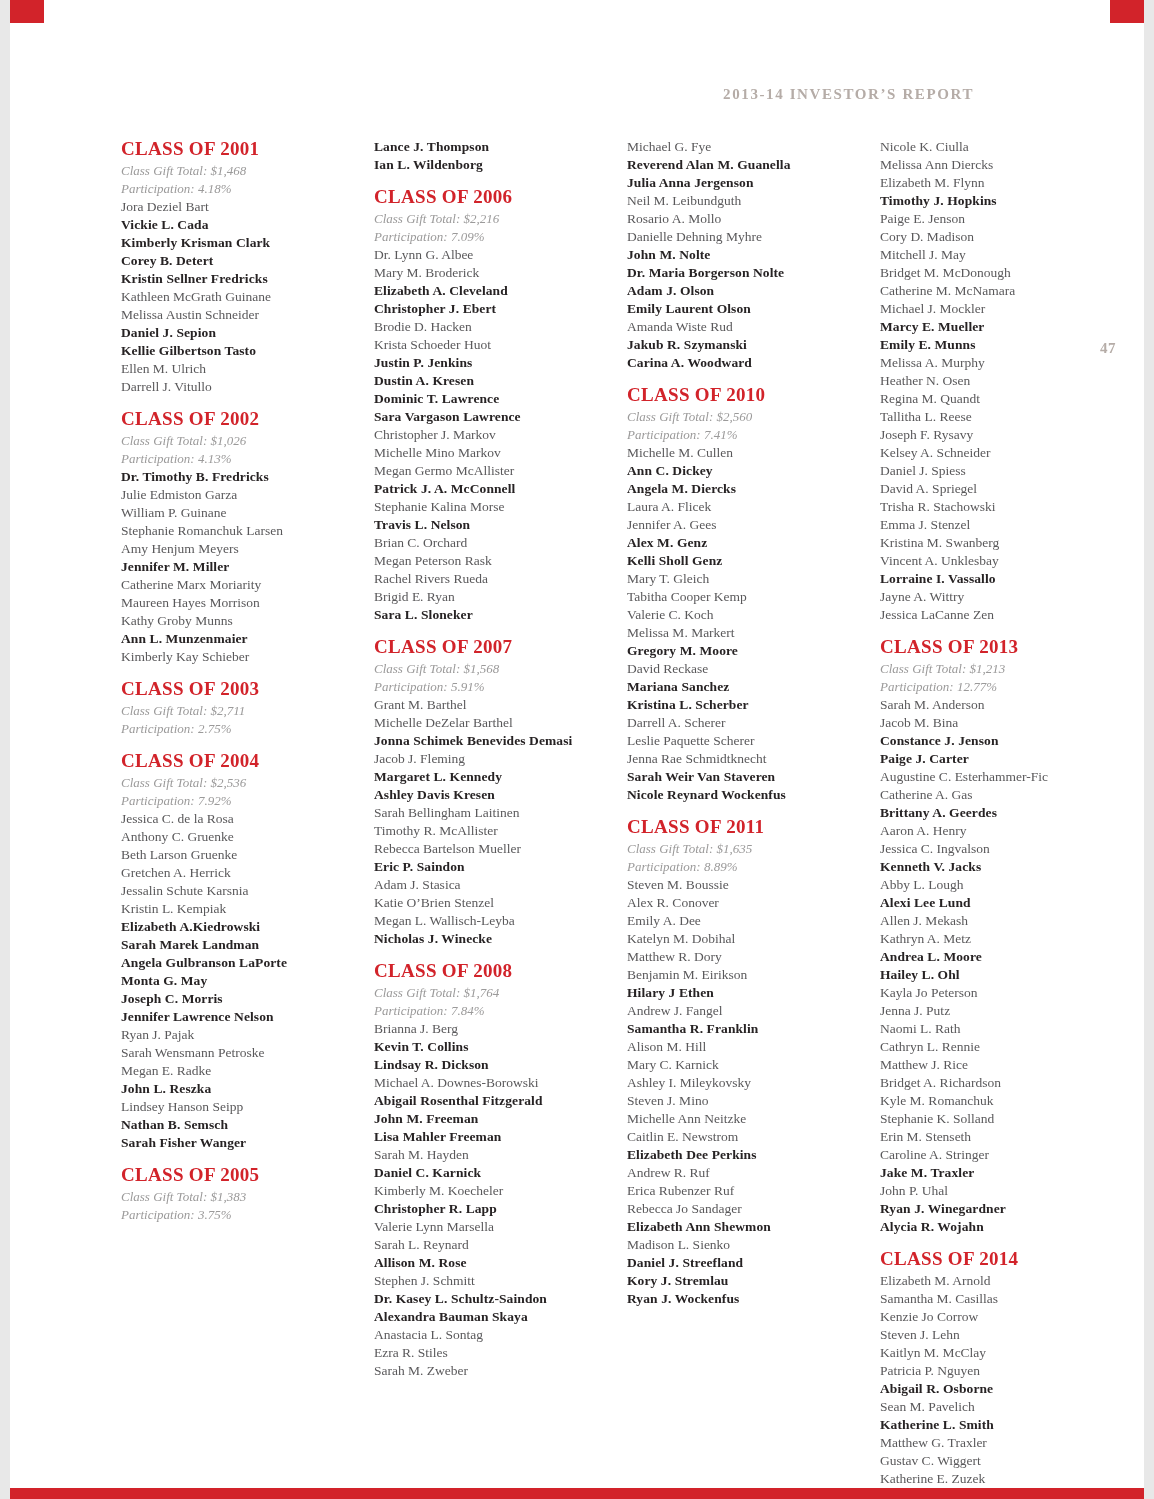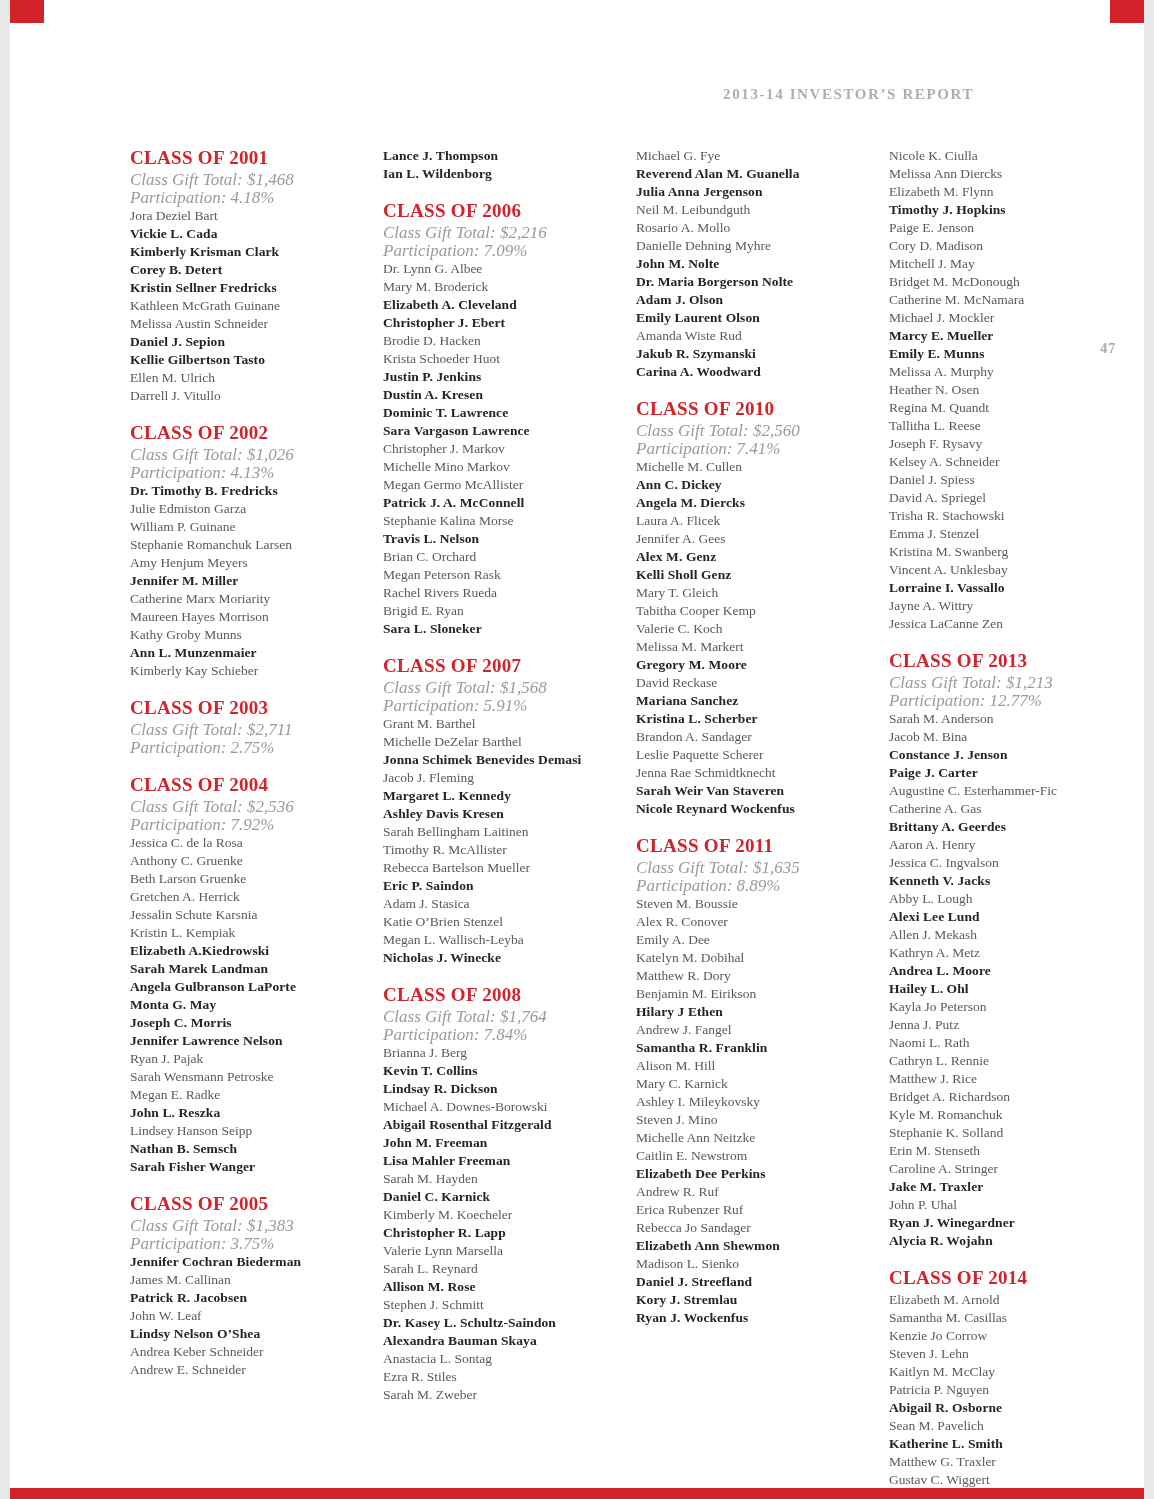--- a/index.html
+++ b/index.html
@@ -16,29 +16,29 @@
   .report-header {
     position: absolute; top: 86px; right: 170px;
     color: var(--lightgray); font-size: 15px; font-weight: bold; letter-spacing: 1.6px;
   }
   .page-number {
     position: absolute; top: 340px; right: 28px;
     color: var(--lightgray); font-size: 15px; font-weight: bold; letter-spacing: 0.5px; text-align: center;
   }
   .columns { position: absolute; left: 103px; top: 130px; display: flex; }
   .col { width: 253px; box-sizing: border-box; padding-right: 16px; }
-  .section { margin: 17px; }
+  .section { margin: 8px; }
   .col .section + .section { margin-top: 12px; }
   .section-title {
     margin: 0 0 3px 0; color: var(--red);
     font-size: 19px; line-height: 21px; font-weight: 800; letter-spacing: 0.3px;
   }
   .gift, .participation {
     font-style: italic; color: var(--muted);
-    font-size: 17px; line-height: 18px;
+    font-size: 13px; line-height: 18px;
   }
   .names { list-style: none; margin: 0; padding: 0; }
   .name {
     color: var(--gray-text); font-size: 13.5px; line-height: 18px;
     padding-left: 26px; text-indent: -26px;
   }
   .name.bold { font-weight: bold; color: var(--dark-text); letter-spacing: 0.1px; }
 </style>
 </head>
 <body>
@@ -118,29 +118,20 @@
             <li class="name">Lindsey Hanson Seipp</li>
             <li class="name bold">Nathan B. Semsch</li>
             <li class="name bold">Sarah Fisher Wanger</li>
           </ul>
   </div>
 
   <div class="section">
     <h2 class="section-title">CLASS OF 2005</h2>
     <div class="gift">Class Gift Total: $1,383</div>
     <div class="participation">Participation: 3.75%</div>
-    <ul class="names">
-            <li class="name bold">Jennifer Cochran Biederman</li>
-            <li class="name">James M. Callinan</li>
-            <li class="name bold">Patrick R. Jacobsen</li>
-            <li class="name">John W. Leaf</li>
-            <li class="name bold">Lindsy Nelson O’Shea</li>
-            <li class="name">Andrea Keber Schneider</li>
-            <li class="name">Andrew E. Schneider</li>
-          </ul>
   </div>
 </div>
       <div class="col">
   <div class="section">
 
     <ul class="names">
             <li class="name bold">Lance J. Thompson</li>
             <li class="name bold">Ian L. Wildenborg</li>
           </ul>
   </div>
@@ -258,21 +249,21 @@
             <li class="name bold">Alex M. Genz</li>
             <li class="name bold">Kelli Sholl Genz</li>
             <li class="name">Mary T. Gleich</li>
             <li class="name">Tabitha Cooper Kemp</li>
             <li class="name">Valerie C. Koch</li>
             <li class="name">Melissa M. Markert</li>
             <li class="name bold">Gregory M. Moore</li>
             <li class="name">David Reckase</li>
             <li class="name bold">Mariana Sanchez</li>
             <li class="name bold">Kristina L. Scherber</li>
-            <li class="name">Brandon A. Sandager</li>
+            <li class="name">Darrell A. Scherer</li>
             <li class="name">Leslie Paquette Scherer</li>
             <li class="name">Jenna Rae Schmidtknecht</li>
             <li class="name bold">Sarah Weir Van Staveren</li>
             <li class="name bold">Nicole Reynard Wockenfus</li>
           </ul>
   </div>
 
   <div class="section">
     <h2 class="section-title">CLASS OF 2011</h2>
     <div class="gift">Class Gift Total: $1,635</div>

